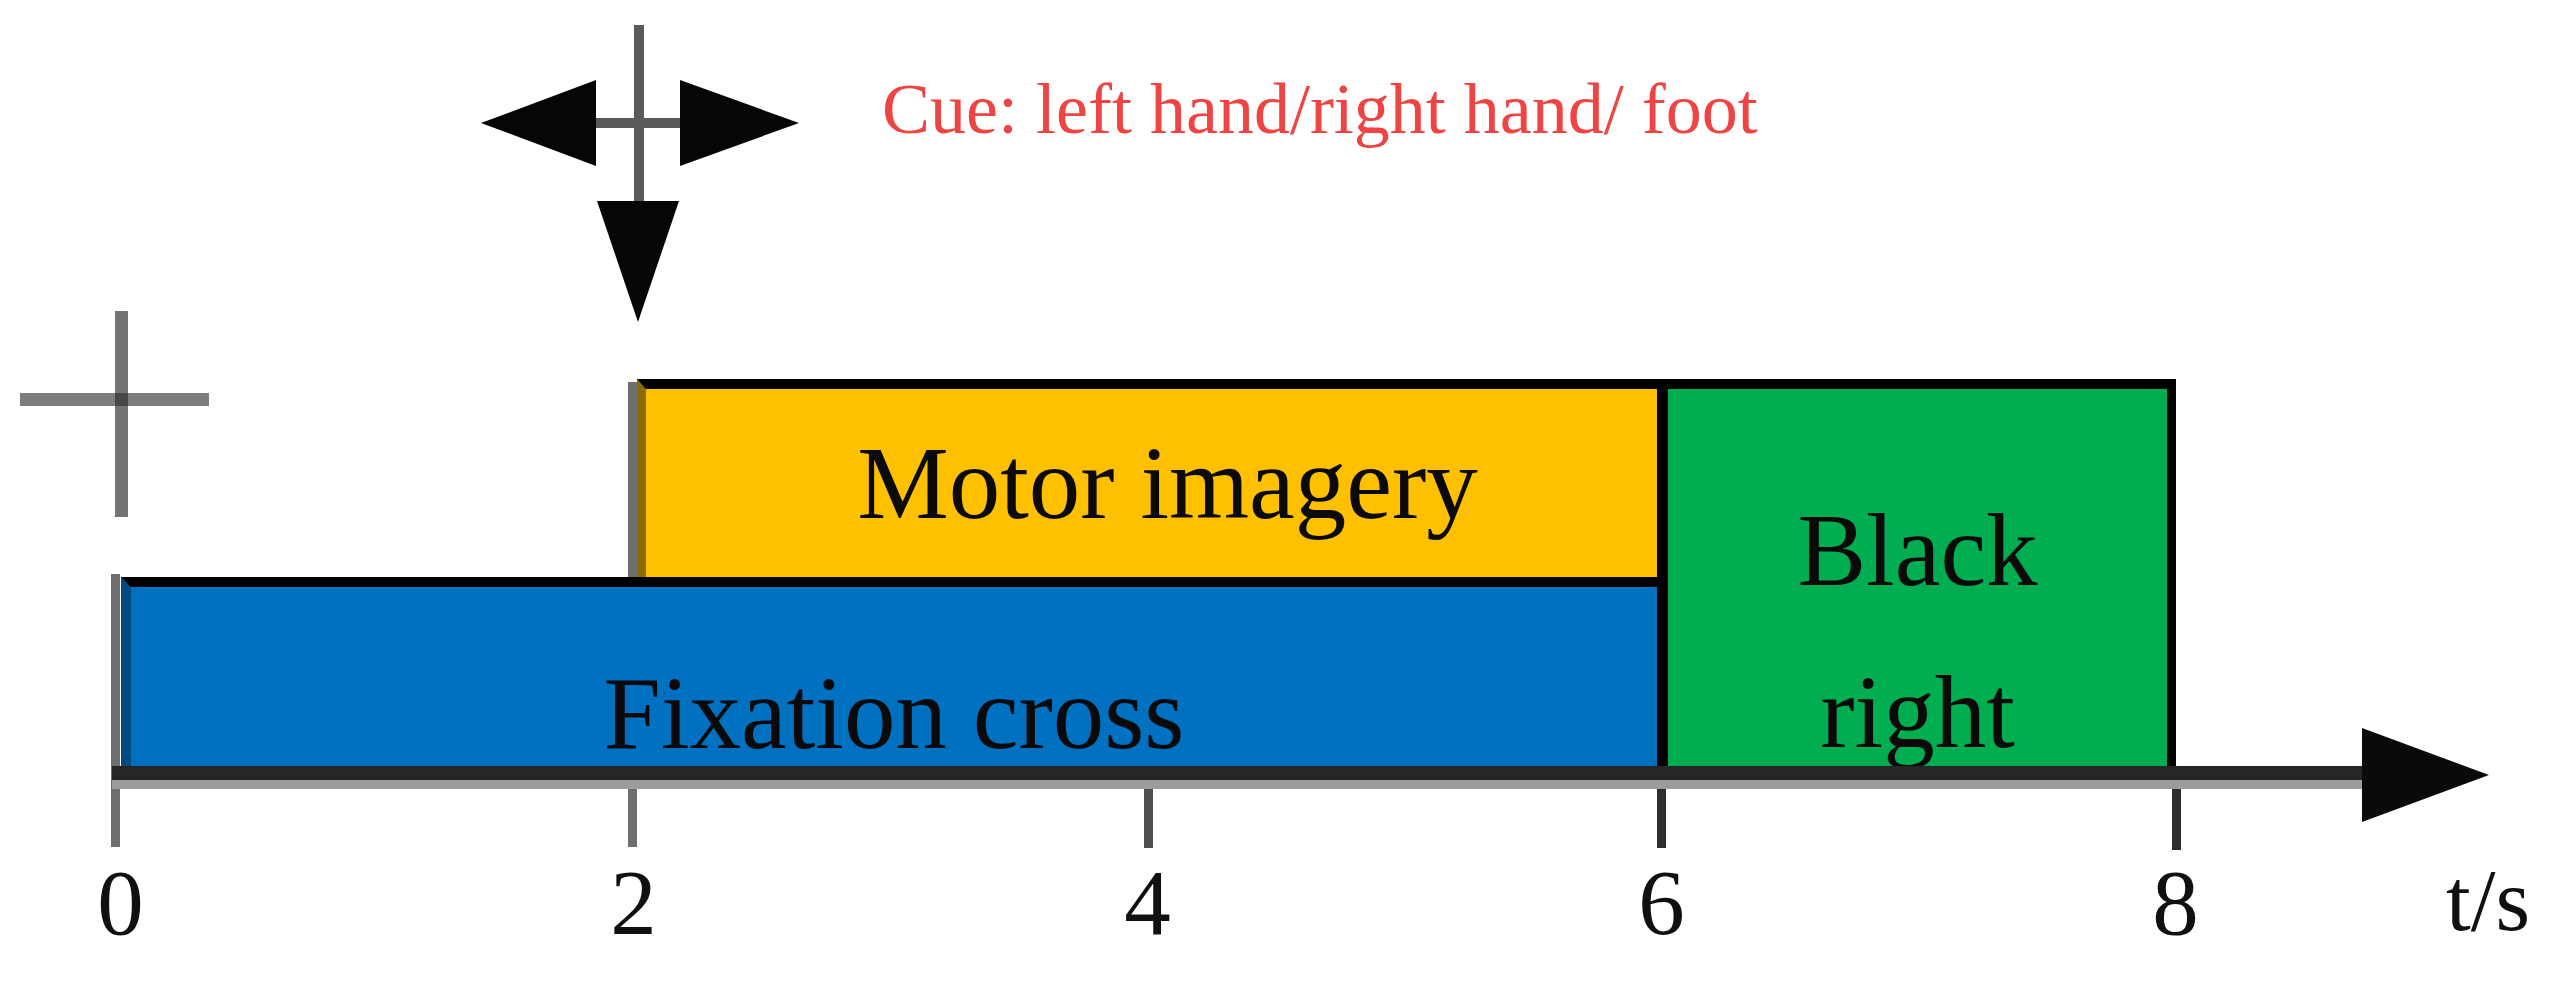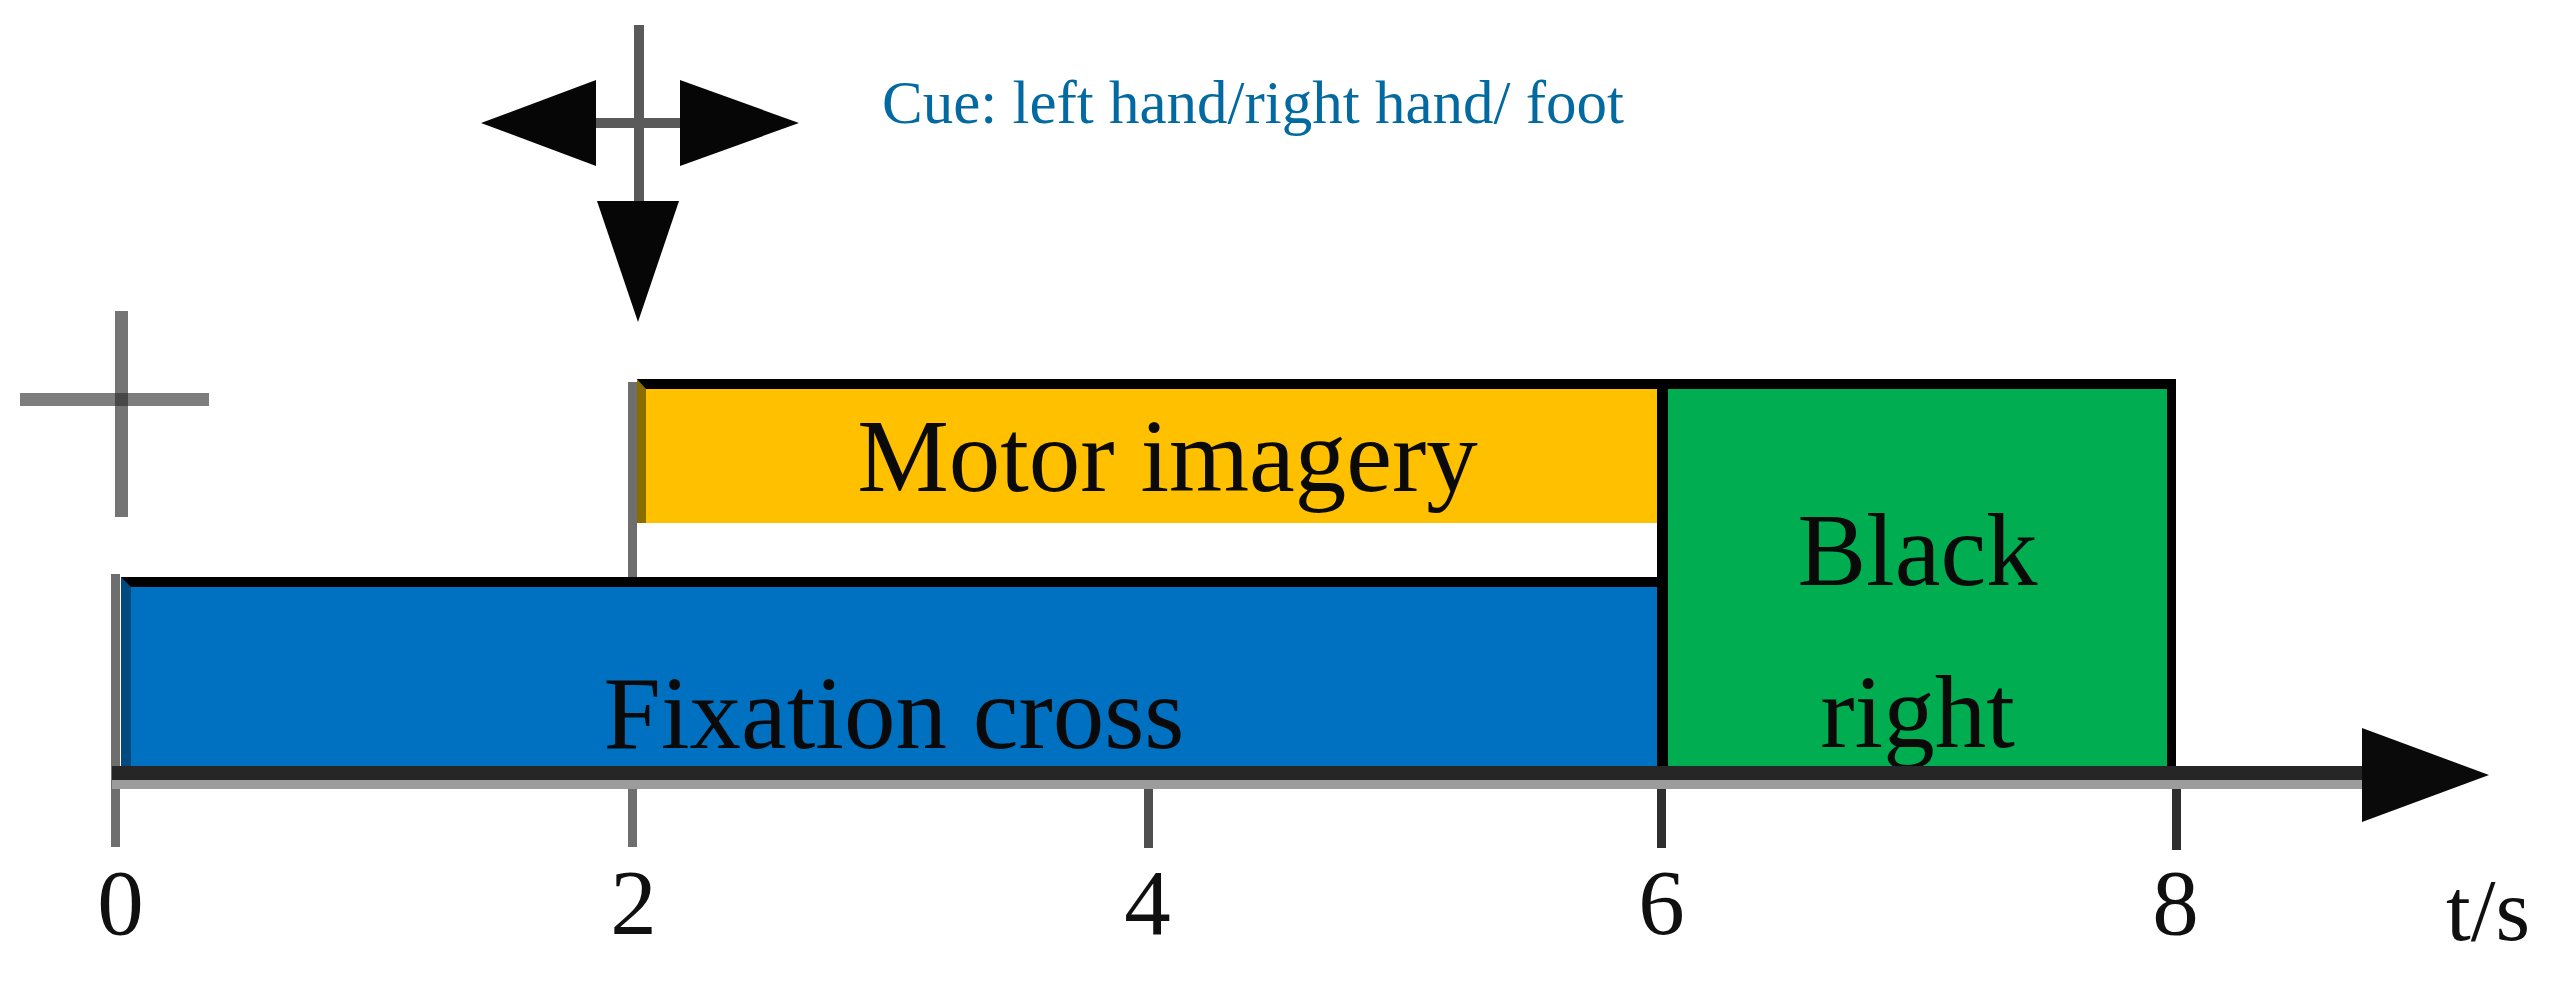--- a/index.html
+++ b/index.html
@@ -14,50 +14,50 @@
 
   
   .cue-vline{left:634px;top:25px;width:10px;height:185px;background:#5a5a5a;z-index:2;}
   .cue-hline{left:548px;top:118px;width:191px;height:10px;background:#5a5a5a;z-index:2;}
   .tri{width:0;height:0;z-index:3;}
   .tri-left{left:481px;top:80px;border-top:43px solid transparent;border-bottom:43px solid transparent;border-right:115px solid #060606;}
   .tri-right{left:680px;top:80px;border-top:43px solid transparent;border-bottom:43px solid transparent;border-left:119px solid #060606;}
   .tri-down{left:597px;top:201px;border-left:41px solid transparent;border-right:41px solid transparent;border-top:121px solid #060606;}
 
   
-  .cue-text{left:882px;top:68px;font-size:61px;line-height:1.15;color:#0369a1;white-space:nowrap;z-index:4;}
+  .cue-text{left:882px;top:68px;font-size:72px;line-height:1.15;color:#ef4444;white-space:nowrap;z-index:4;}
 
   
   .fx-h{left:20px;top:393px;width:189px;height:13px;background:#7d7d7d;z-index:2;}
   .fx-v{left:115px;top:311px;width:13px;height:206px;background:#747474;z-index:2;}
   .fx-c{left:115px;top:393px;width:13px;height:13px;background:#474747;z-index:3;}
 
   
   .grid{z-index:1;}
   .grid-t0{left:111px;top:574px;width:9px;height:273px;background:#6e6e6e;}
   .grid-t2{left:628px;top:382px;width:9px;height:465px;background:#6e6e6e;}
   .tick-t4{left:1144px;top:788px;width:9px;height:60px;background:#4f4f4f;}
   .tick-t6{left:1657px;top:788px;width:9px;height:60px;background:#2e2e2e;}
   .tick-t8{left:2172px;top:788px;width:9px;height:62px;background:#2e2e2e;}
 
   
   .bar{display:flex;align-items:center;justify-content:center;box-sizing:border-box;z-index:2;}
   .bar-label{font-size:103px;color:#0a0a0a;white-space:nowrap;}
   .bar-blue{left:121px;top:577px;width:1536px;height:195px;background:#0070C0;border-top:10px solid #000;border-left:10px solid #004a80;align-items:flex-end;}
-  .bar-yellow{left:637px;top:379px;width:1020px;height:144px;background:#FFC000;border-top:10px solid #000;border-left:9px solid #8a6d00;padding-left:32px;}
+  .bar-yellow{left:637px;top:379px;width:1020px;height:198px;background:#FFC000;border-top:10px solid #000;border-left:9px solid #8a6d00;padding-left:32px;}
   .bar-green{left:1657px;top:379px;width:519px;height:392px;background:#00AD50;border-top:10px solid #000;border-left:11px solid #000;border-right:9px solid #000;flex-direction:column;gap:44px;justify-content:flex-end;}
 
   
   .axis-line{left:112px;top:766px;width:2262px;height:14px;background:#262626;z-index:3;}
   .axis-shadow{left:112px;top:780px;width:2262px;height:9px;background:#9c9c9c;z-index:3;}
   .axis-arrow{left:2362px;top:728px;width:0;height:0;border-top:47px solid transparent;border-bottom:47px solid transparent;border-left:127px solid #0a0a0a;z-index:4;}
 
   .tick-label{top:856px;width:119px;margin-left:-60px;text-align:center;font-size:93px;line-height:1;color:#101010;z-index:4;}
   .tl-0{left:121px;} .tl-2{left:634px;} .tl-4{left:1148px;} .tl-6{left:1662px;} .tl-8{left:2176px;}
-  .axis-unit{left:2446px;top:856px;font-size:89px;line-height:1;color:#101010;z-index:4;white-space:nowrap;margin-top:10px;}
+  .axis-unit{left:2446px;top:856px;font-size:89px;line-height:1;color:#101010;z-index:4;white-space:nowrap;}
 </style>
 </head>
 <body>
 
 <div id="canvas">
 
   <div class="abs cue-vline"></div>
   <div class="abs cue-hline"></div>
   <div class="abs tri tri-left"></div>
   <div class="abs tri tri-right"></div>

